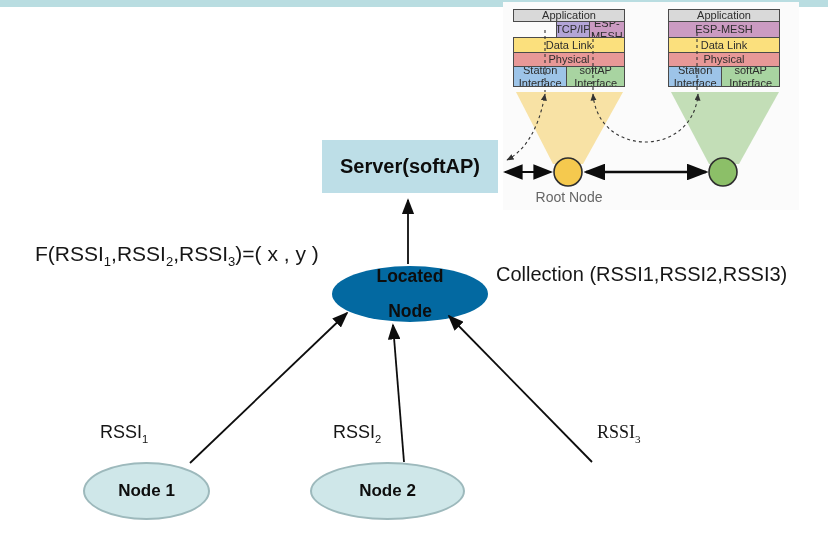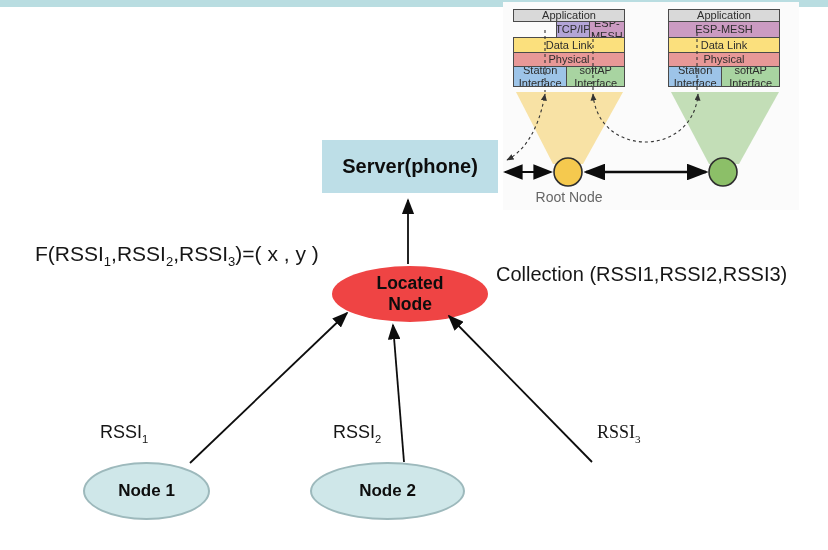--- a/index.html
+++ b/index.html
@@ -82,24 +82,24 @@
       </div>
       <div class="srow" style="height: 21px;">
         <div class="scell" style="background: rgb(157, 196, 232); flex-grow: 48; flex-basis: 0px;">Station Interface</div>
         <div class="scell" style="background: rgb(168, 212, 161); flex-grow: 52; flex-basis: 0px;">softAP Interface</div>
       </div>
     </div>
 
   <div class="root-label">Root Node</div>
 
   <div class="server-box" style="background: rgb(189, 222, 231);">
-    <span>Server(phone)</span>
+    <span>Server(softAP)</span>
   </div>
 
-  <div class="located" style="background: #ef4444;">
+  <div class="located" style="background: #0369a1; justify-content: space-between;">
     <span>Located</span>
     <span>Node</span>
   </div>
 
   <div class="formula"><span>F(RSSI</span><sub>1</sub><span>,RSSI</span><sub>2</sub><span>,RSSI</span><sub>3</sub><span>)=( x , y )</span></div>
 
   <div class="collection">Collection (RSSI1,RSSI2,RSSI3)</div>
 
   <div class="node-ellipse node1" style="background: rgb(207, 231, 233); border-color: rgb(157, 185, 188);">
     <span>Node 1</span>

